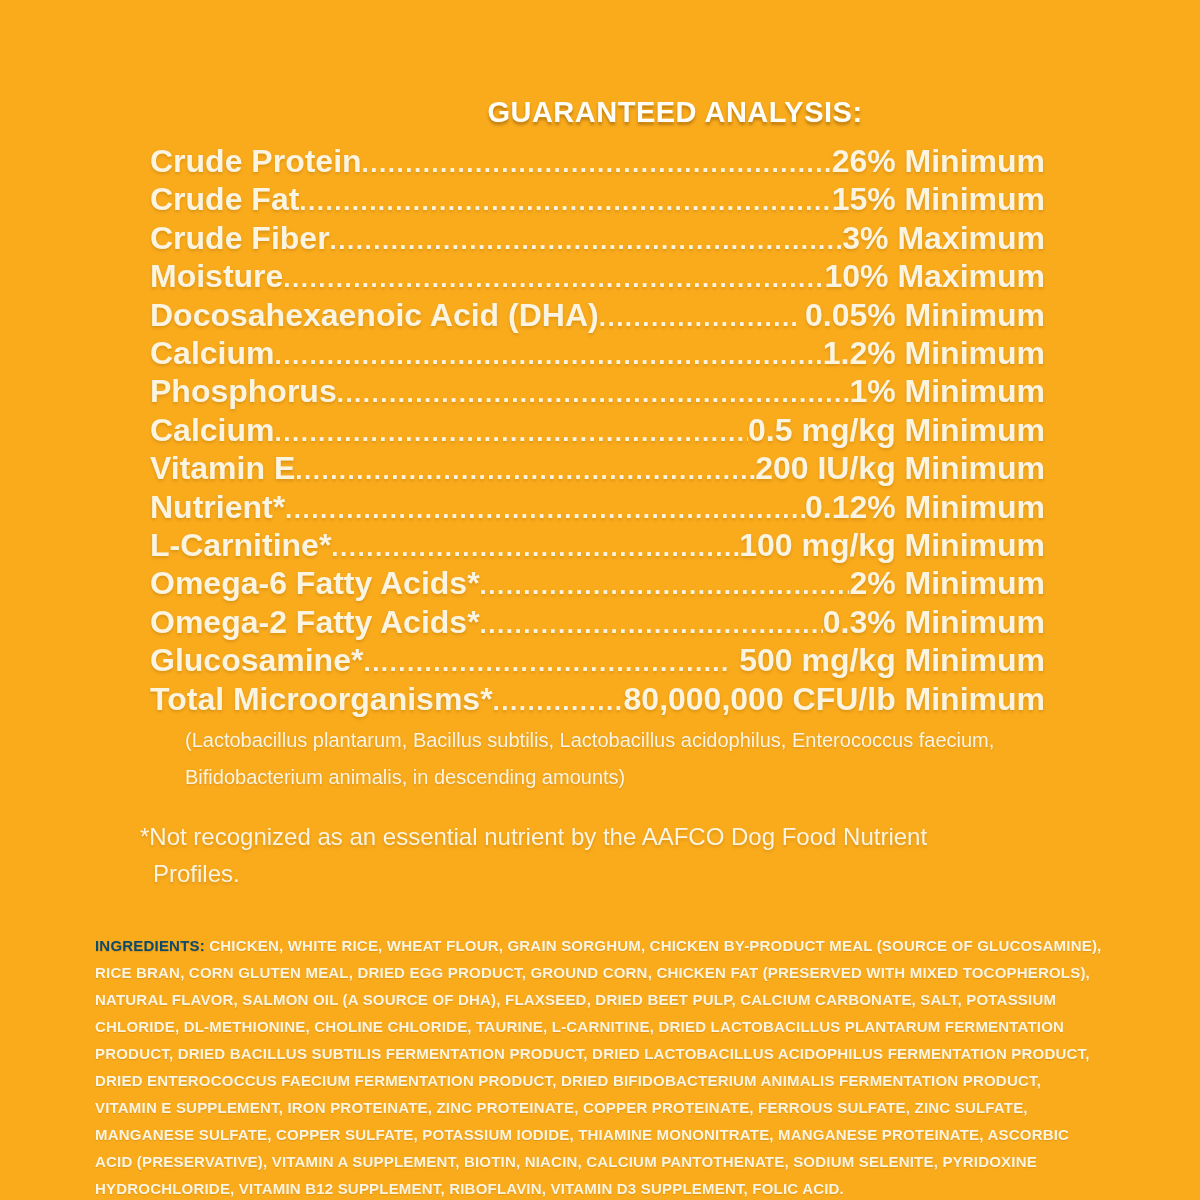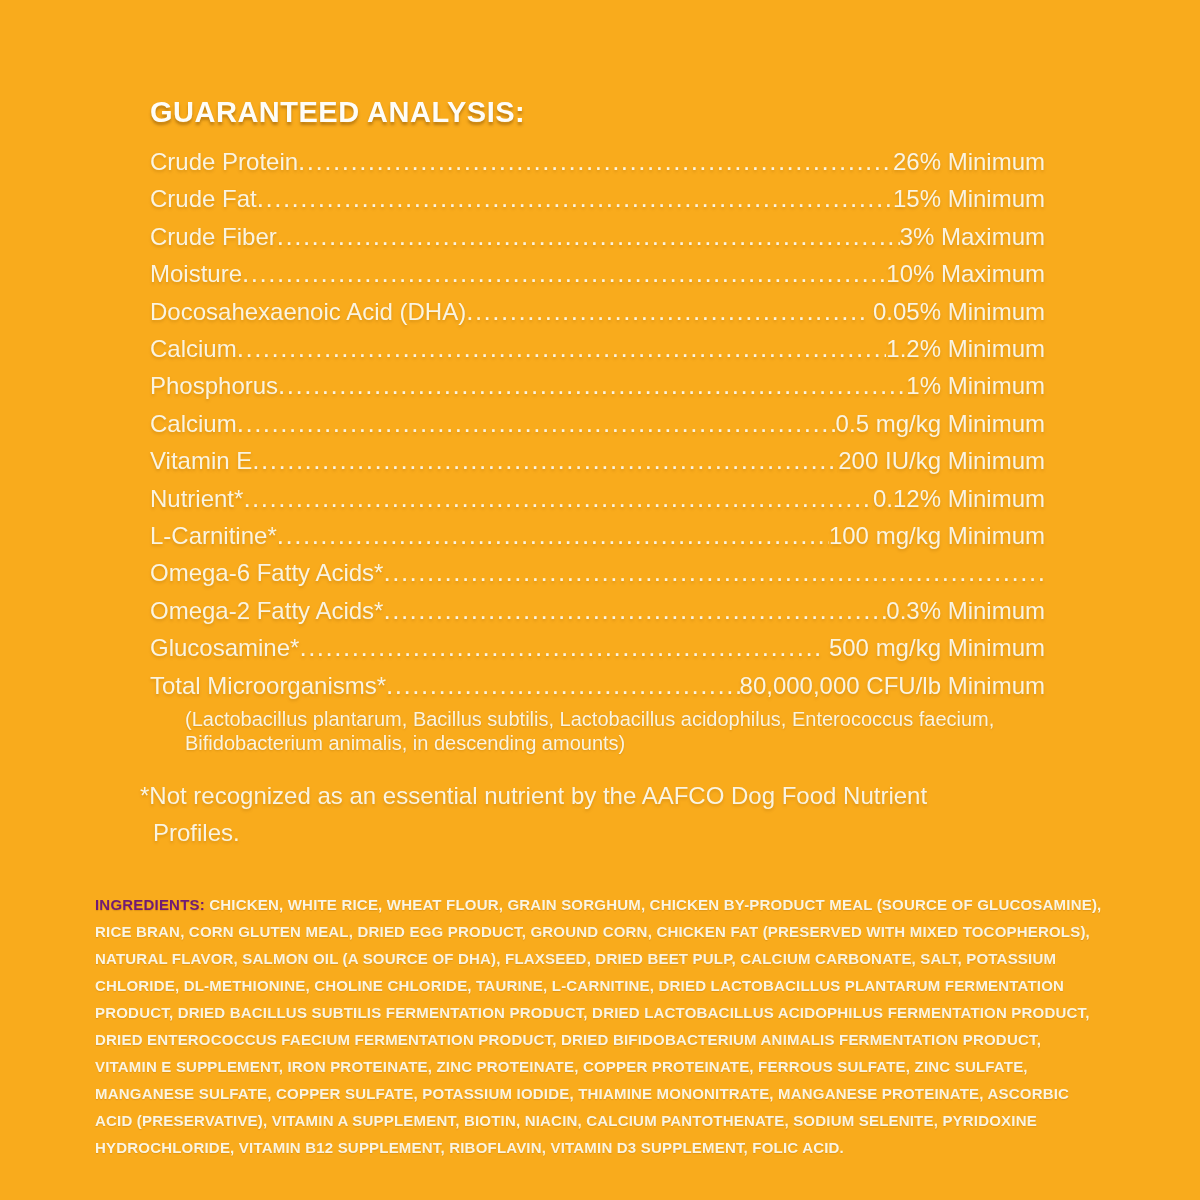--- a/index.html
+++ b/index.html
@@ -19,32 +19,34 @@
     color: #FAF4E1;
   }
 
   .ga-title {
     font-size: 29px;
     font-weight: bold;
     letter-spacing: 0.5px;
     color: #FEFDF8;
     text-shadow: 0 3px 3px rgba(120, 70, 0, 0.45);
     margin-bottom: 14px;
+    text-align: center;
   }
 
   .ga-list {
     width: 895px;
     text-shadow: 0 2px 3px rgba(146, 88, 0, 0.28);
   }
   .ga-row {
     display: flex;
     align-items: baseline;
     line-height: 36.4px;
-    font-size: 24px;
+    font-size: 32px;
     white-space: nowrap;
+    font-weight: bold;
   }
   .ga-label { flex: 0 0 auto; }
   .ga-leader {
     flex: 1 1 auto;
     overflow: hidden;
     white-space: nowrap;
     font-size: 26px;
     letter-spacing: 1.5px;
     min-width: 20px;
   }
@@ -53,21 +55,21 @@
   }
   .ga-value {
     flex: 0 0 auto;
     white-space: pre;
   }
 
   .micro-note {
     margin: 3px 0 0 35px;
     max-width: 920px;
     font-size: 20px;
-    line-height: 24px;
+    line-height: 37px;
     text-shadow: 0 1px 2px rgba(146, 88, 0, 0.28);
   }
 
   .aafco-footnote {
     margin: 22px 0 0 -10px;
     max-width: 800px;
     font-size: 24px;
     line-height: 37px;
     padding-left: 13px;
     text-indent: -13px;
@@ -77,21 +79,21 @@
   .ingredients {
     margin: 40px 0 0 -55px;
     width: 1012px;
     font-size: 15px;
     line-height: 27px;
     font-weight: bold;
     letter-spacing: 0.2px;
     color: #FBF5E2;
     text-shadow: 0 1px 1px rgba(146, 88, 0, 0.25);
   }
-  .ingredients .ing-label { color: #701a75; }
+  .ingredients .ing-label { color: #0c4a6e; }
 </style>
 </head>
 <body>
 
 <div class="label-panel">
 
   <h1 class="ga-title">GUARANTEED ANALYSIS:</h1>
 
   <div class="ga-list">
     <div class="ga-row">
@@ -145,20 +147,21 @@
         <span class="ga-value">0.12% Minimum</span>
     </div>
     <div class="ga-row">
       <span class="ga-label">L-Carnitine*</span>
         <span class="ga-leader"></span>
         <span class="ga-value">100 mg/kg Minimum</span>
     </div>
     <div class="ga-row">
       <span class="ga-label">Omega-6 Fatty Acids*</span>
         <span class="ga-leader"></span>
+        <span class="ga-value">2% Minimum</span>
     </div>
     <div class="ga-row">
       <span class="ga-label">Omega-2 Fatty Acids*</span>
         <span class="ga-leader"></span>
         <span class="ga-value">0.3% Minimum</span>
     </div>
     <div class="ga-row">
       <span class="ga-label">Glucosamine*</span>
         <span class="ga-leader"></span>
         <span class="ga-value"> 500 mg/kg Minimum</span>

